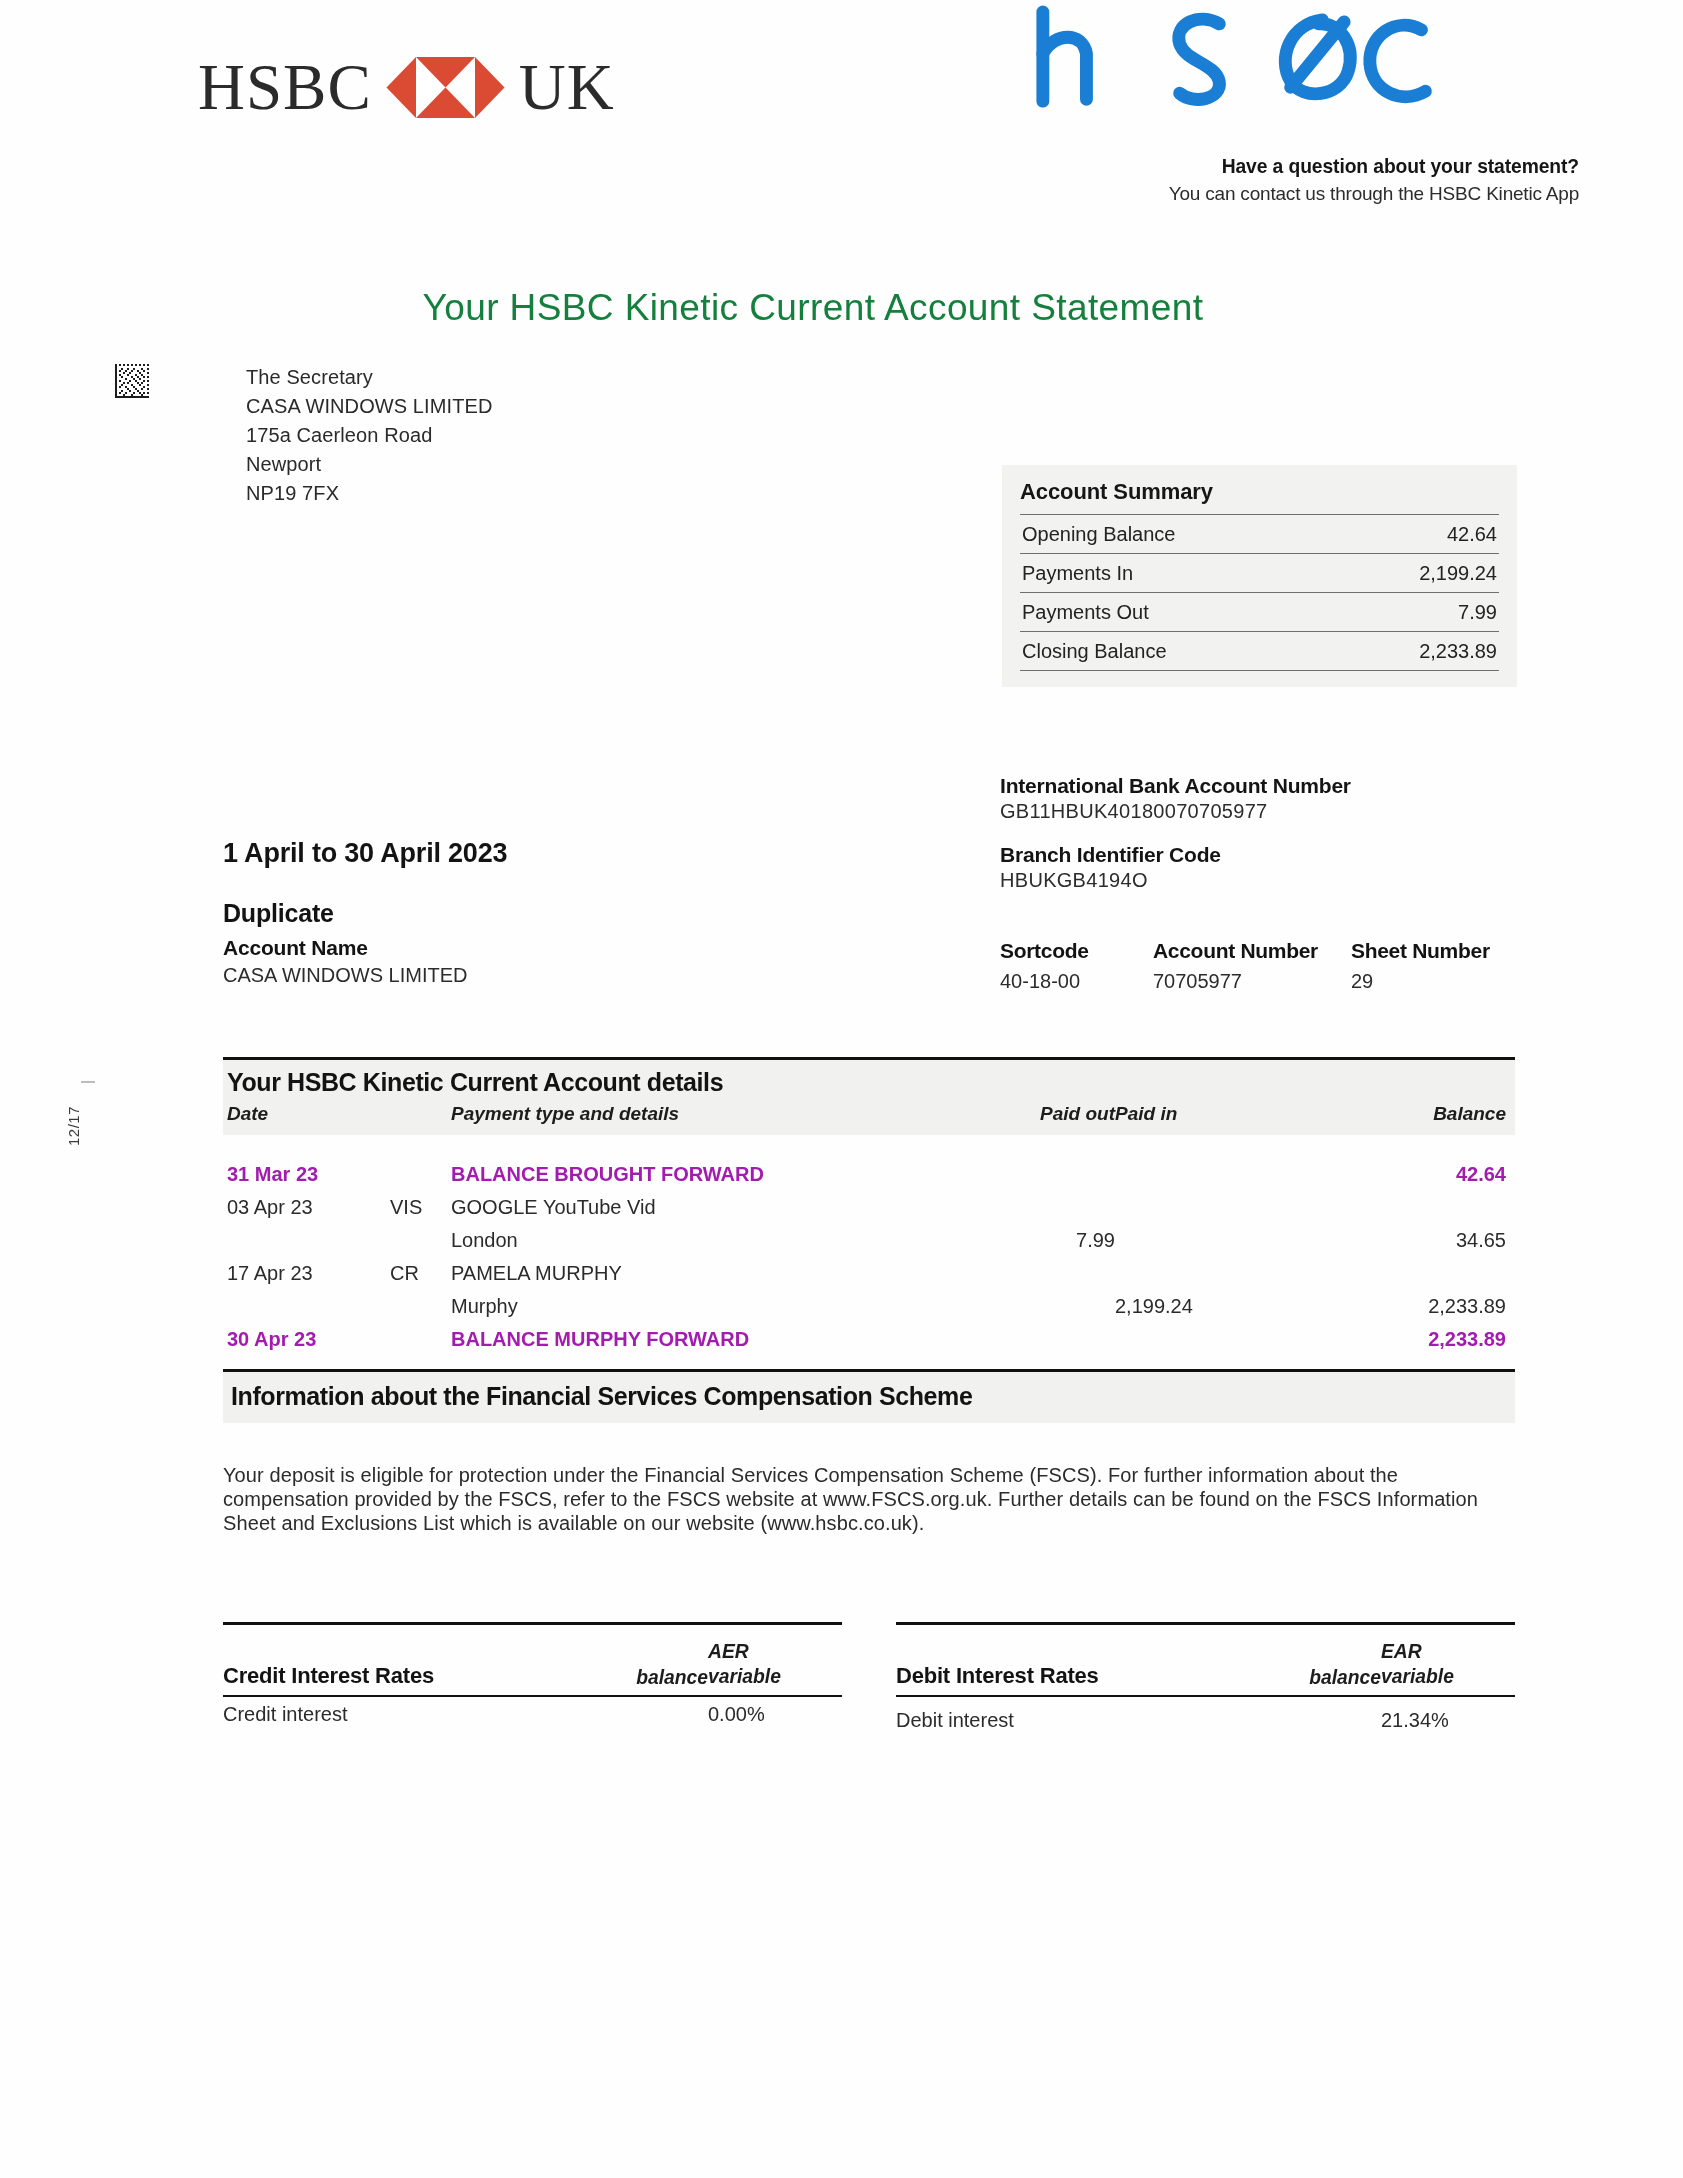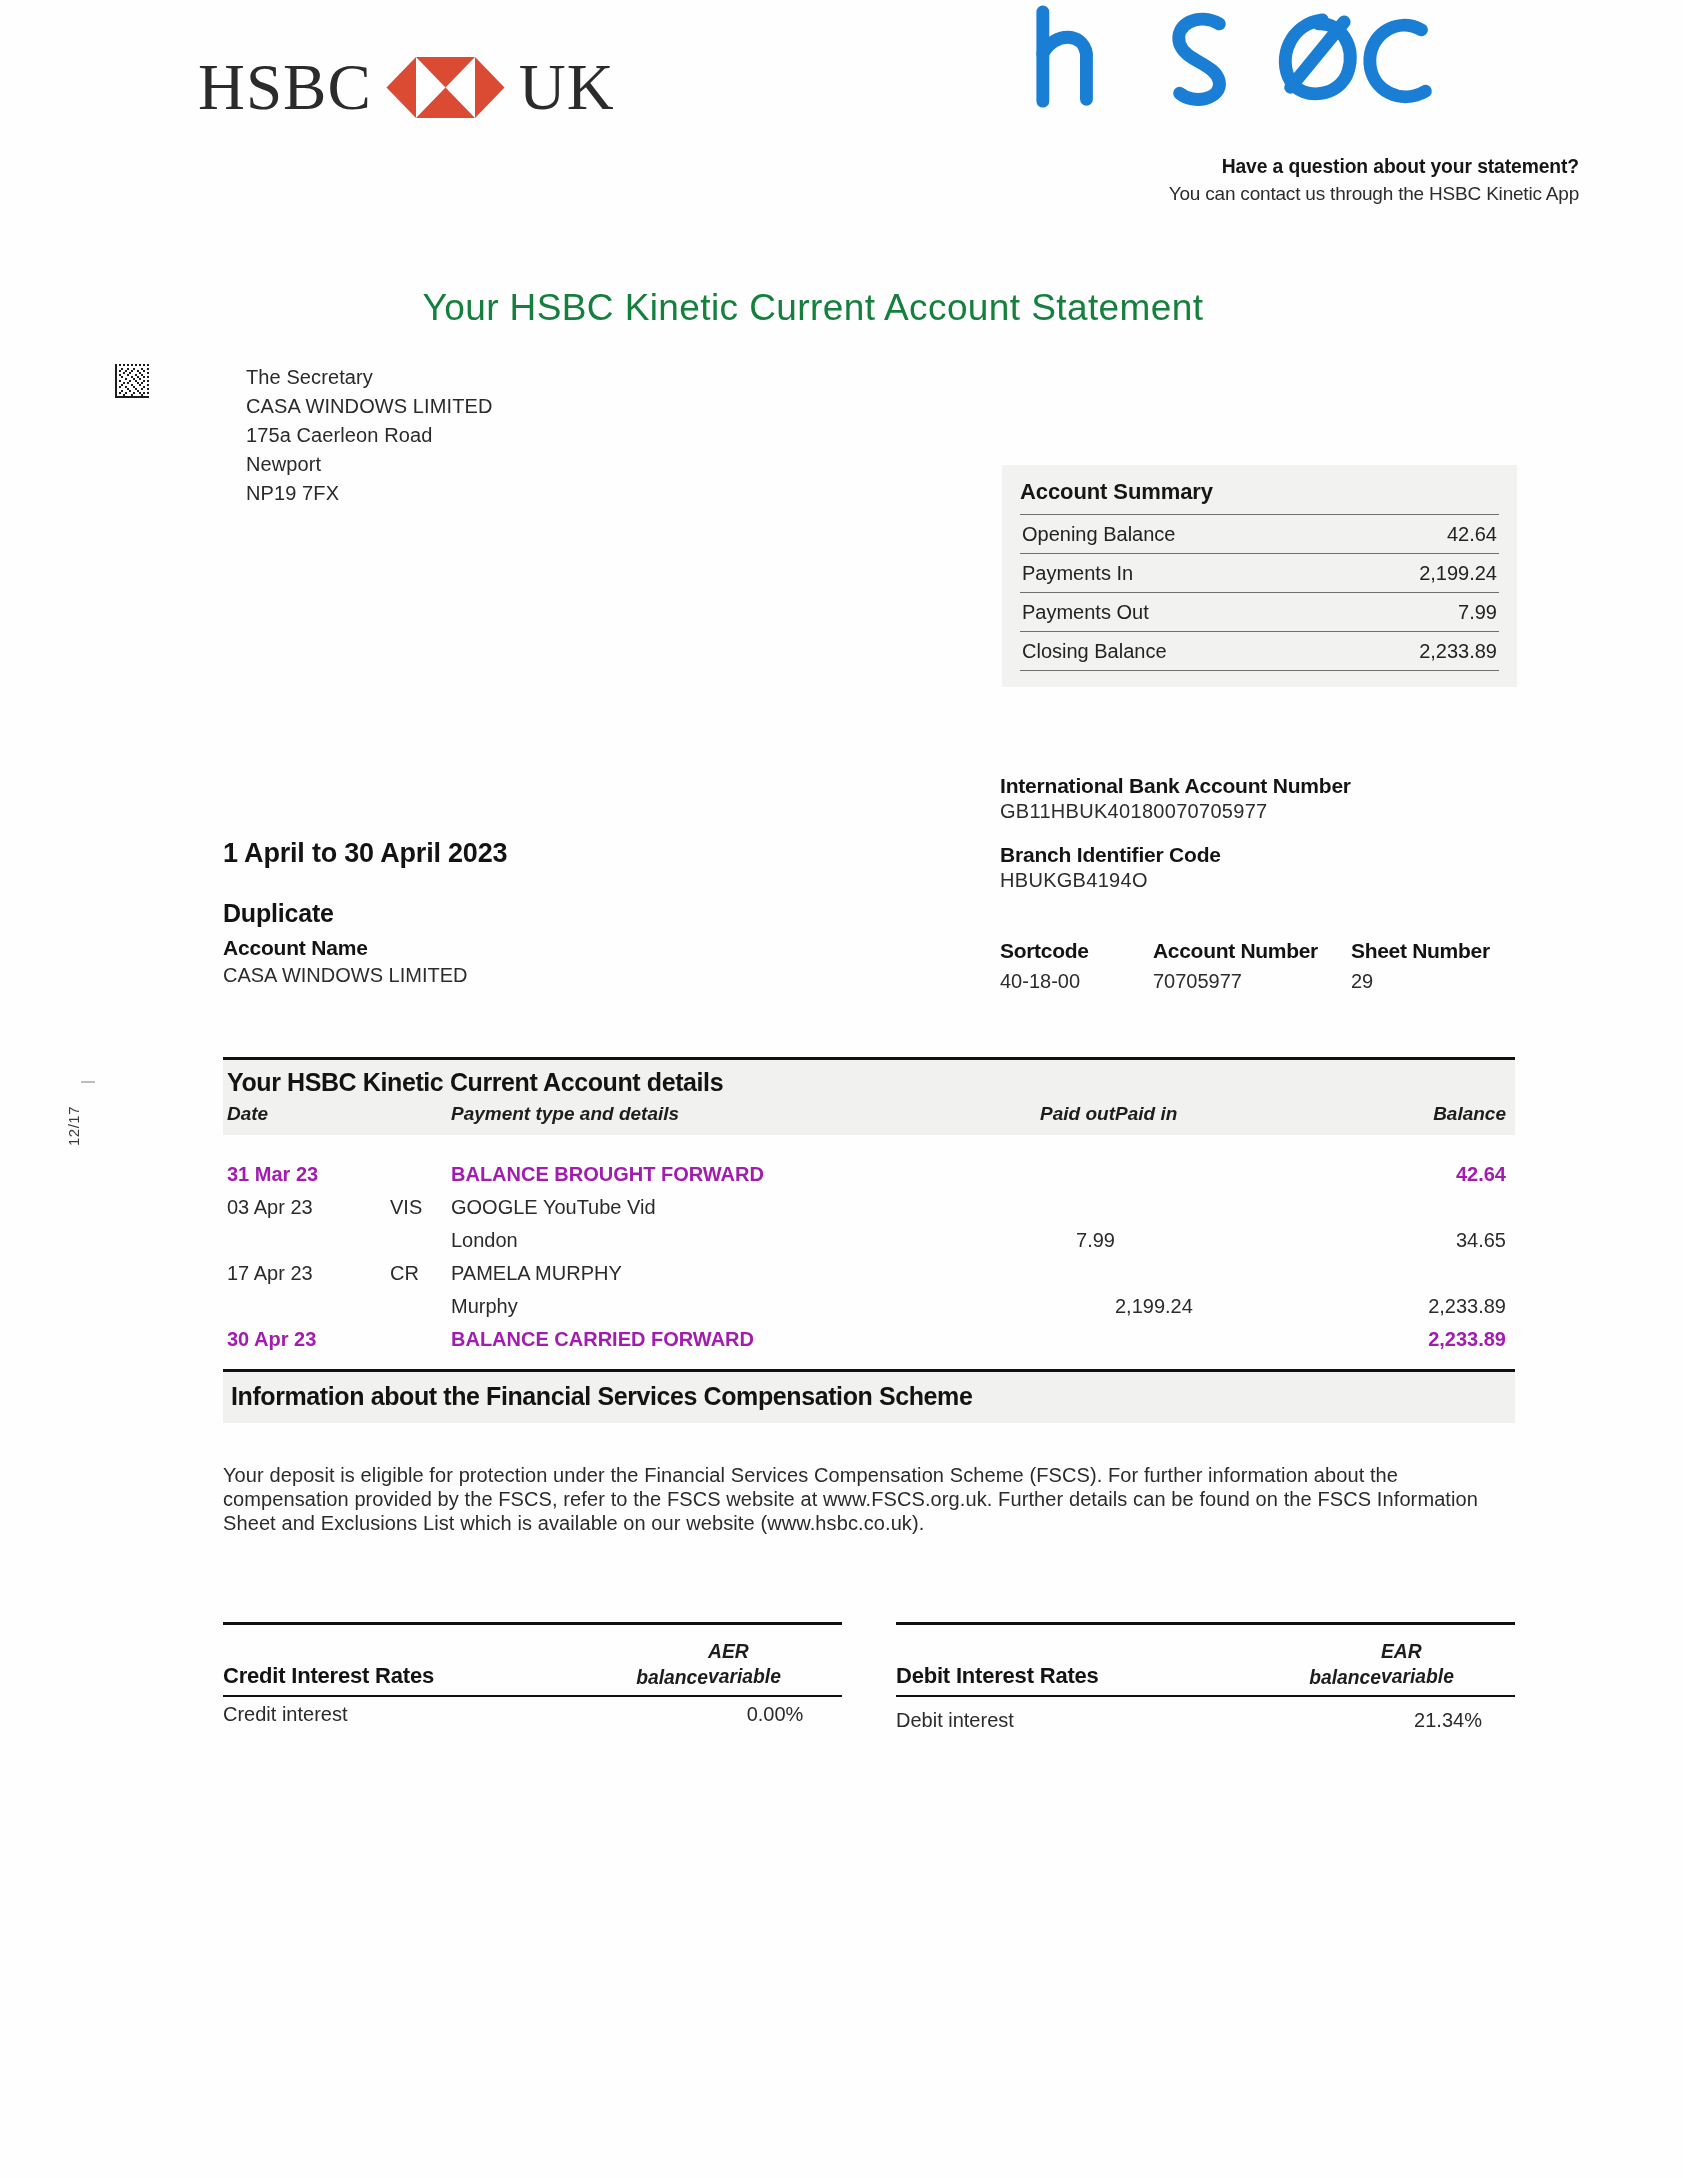--- a/index.html
+++ b/index.html
@@ -320,21 +320,21 @@
   }
   .rate-row {
     display: flex;
     border-top: 2px solid #111;
     padding-top: 6px;
     font-size: 20px;
     color: #2b2b2b;
   }
   .rate-row-label { flex: 1; }
   .rate-row-bal { width: 163px; text-align: right; }
-  .rate-row-val { width: 134px; text-align: center; }
+  .rate-row-val { width: 134px; text-align: left; }
   .rate-tbl.debit .rate-row { padding-top: 12px; }
 
   
   .margin-code {
     position: absolute;
     left: 65px;
     top: 1146px;
     font-size: 15px;
     color: #3a3a3a;
     transform: rotate(-90deg);
@@ -575,21 +575,21 @@
         <span class="c-date"></span>
         <span class="c-code"></span>
         <span class="c-det">Murphy</span>
         <span class="c-out num"></span>
         <span class="c-in num">2,199.24</span>
         <span class="c-bal num">2,233.89</span>
       </div>
       <div class="tx-row bold">
         <span class="c-date">30 Apr 23</span>
         <span class="c-code"></span>
-        <span class="c-det">BALANCE CARRIED FORWARD</span>
+        <span class="c-det">BALANCE MURPHY FORWARD</span>
         <span class="c-out num"></span>
         <span class="c-in num"></span>
         <span class="c-bal num">2,233.89</span>
       </div>
     </div>
   </div>
 
   <div class="fscs-wrap">
     <div class="tx-rule-top"></div>
     <div class="fscs-band">

